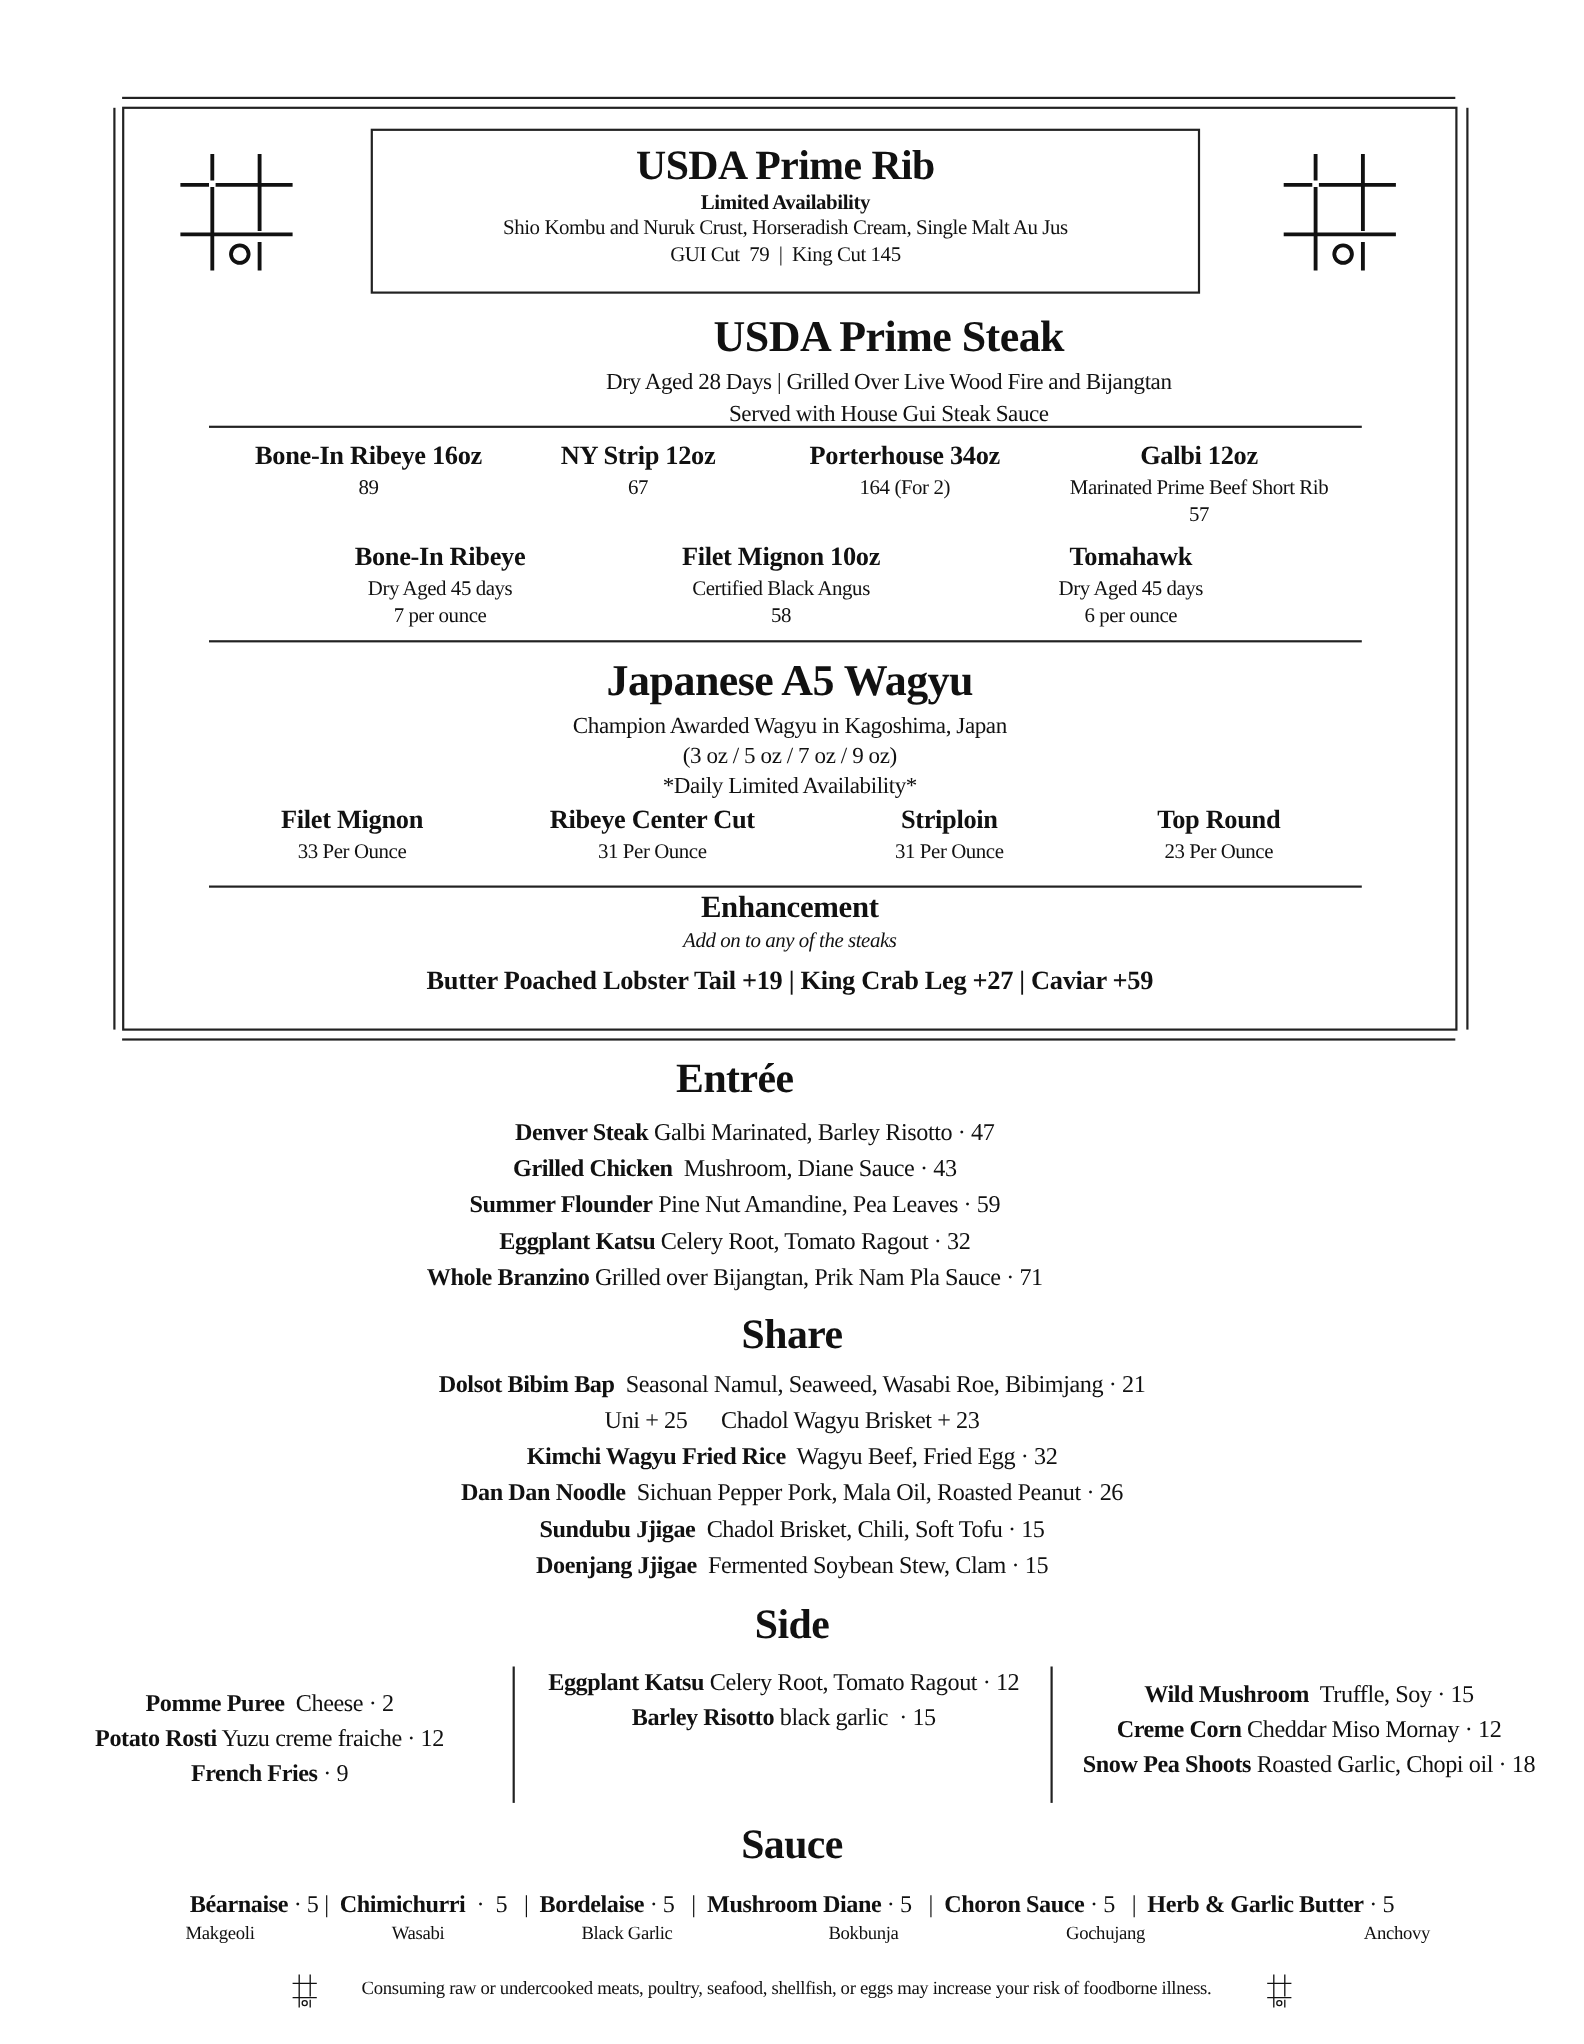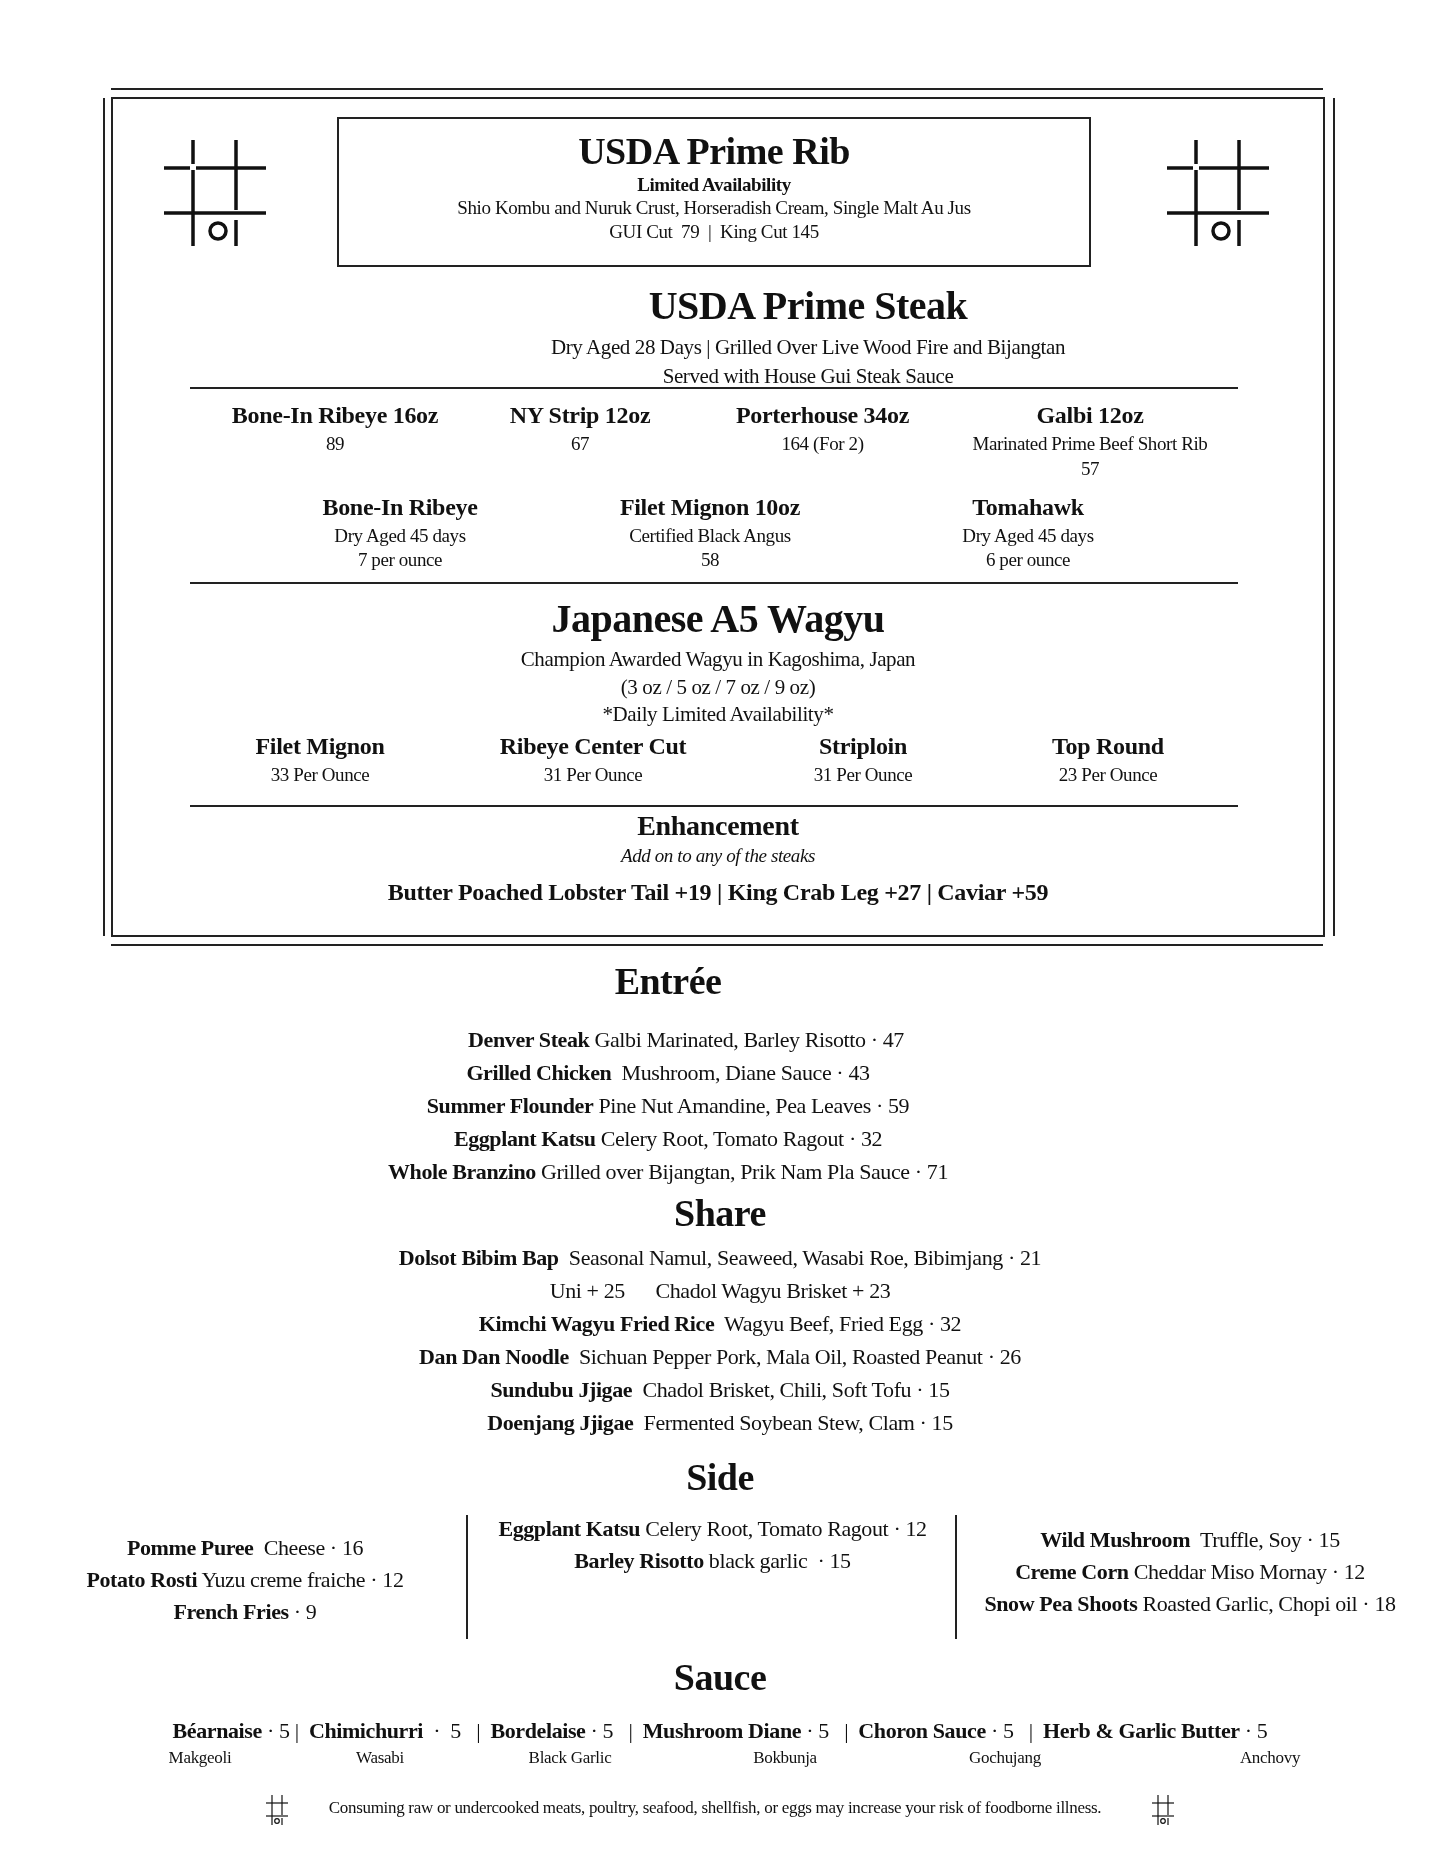--- a/index.html
+++ b/index.html
@@ -138,21 +138,21 @@
 <div class="hline" style="left:190px; top:805px; width:1048px;"></div>
 
 <div class="abs center" style="left:111px; top:808px; width:1214px;">
   <div class="h2 line" style="line-height:36px;">Enhancement</div>
   <div class="small line" style="font-style:italic; line-height:24px;">Add on to any of the steaks</div>
   <div class="item-title line" style="line-height:48px;">Butter Poached Lobster Tail +19 | King Crab Leg +27 | Caviar +59</div>
 </div>
 
 <div class="abs center" style="left:0; top:956px; width:1336px;">
   <div class="h1 line" style="font-size:38px; line-height:50px;">Entrée</div>
-  <div class="body line" style="line-height:33px; margin-top:17px;padding-left:36px;"><b>Denver Steak</b><span style="white-space:pre"> Galbi Marinated, Barley Risotto · 47</span></div>
+  <div class="body line" style="line-height:33px; margin-top:6px;padding-left:36px;"><b>Denver Steak</b><span style="white-space:pre"> Galbi Marinated, Barley Risotto · 47</span></div>
   <div class="body line" style="line-height:33px;"><b>Grilled Chicken</b><span style="white-space:pre">  Mushroom, Diane Sauce · 43</span></div>
   <div class="body line" style="line-height:33px;"><b>Summer Flounder</b><span style="white-space:pre"> Pine Nut Amandine, Pea Leaves · 59</span></div>
   <div class="body line" style="line-height:33px;"><b>Eggplant Katsu</b><span style="white-space:pre"> Celery Root, Tomato Ragout · 32</span></div>
   <div class="body line" style="line-height:33px;"><b>Whole Branzino</b><span style="white-space:pre"> Grilled over Bijangtan, Prik Nam Pla Sauce · 71</span></div>
 </div>
 
 <div class="abs center" style="left:0; top:1188px; width:1440px;">
   <div class="h1 line" style="font-size:38px; line-height:50px;">Share</div>
   <div class="body line" style="line-height:33px; margin-top:3px;"><b>Dolsot Bibim Bap</b><span style="white-space:pre">  Seasonal Namul, Seaweed, Wasabi Roe, Bibimjang · 21</span></div>
   <div class="body line" style="line-height:33px;"><span style="white-space:pre">Uni + 25      Chadol Wagyu Brisket + 23</span></div>
@@ -162,21 +162,21 @@
   <div class="body line" style="line-height:33px;"><b>Doenjang Jjigae</b><span style="white-space:pre">  Fermented Soybean Stew, Clam · 15</span></div>
 </div>
 
 <div class="abs center" style="left:0; top:1452px; width:1440px;">
   <div class="h1 line" style="font-size:38px; line-height:50px;">Side</div>
 </div>
 <div class="vline" style="left:466px; top:1515px; height:124px;"></div>
 <div class="vline" style="left:955px; top:1515px; height:124px;"></div>
 
 <div class="col" style="left:60px; top:1532px; width:370px;">
-  <div class="body line" style="line-height:32px;"><b>Pomme Puree</b><span style="white-space:pre">  Cheese · 16</span></div>
+  <div class="body line" style="line-height:32px;"><b>Pomme Puree</b><span style="white-space:pre">  Cheese · 2</span></div>
   <div class="body line" style="line-height:32px;"><b>Potato Rosti</b><span style="white-space:pre"> Yuzu creme fraiche · 12</span></div>
   <div class="body line" style="line-height:32px;"><b>French Fries</b><span style="white-space:pre"> · 9</span></div>
 </div>
 <div class="col" style="left:470px; top:1513px; width:485px;">
   <div class="body line" style="line-height:32px;"><b>Eggplant Katsu</b><span style="white-space:pre"> Celery Root, Tomato Ragout · 12</span></div>
   <div class="body line" style="line-height:32px;"><b>Barley Risotto</b><span style="white-space:pre"> black garlic  · 15</span></div>
 </div>
 <div class="col" style="left:960px; top:1524px; width:460px;">
   <div class="body line" style="line-height:32px;"><b>Wild Mushroom</b><span style="white-space:pre">  Truffle, Soy · 15</span></div>
   <div class="body line" style="line-height:32px;"><b>Creme Corn</b><span style="white-space:pre"> Cheddar Miso Mornay · 12</span></div>

